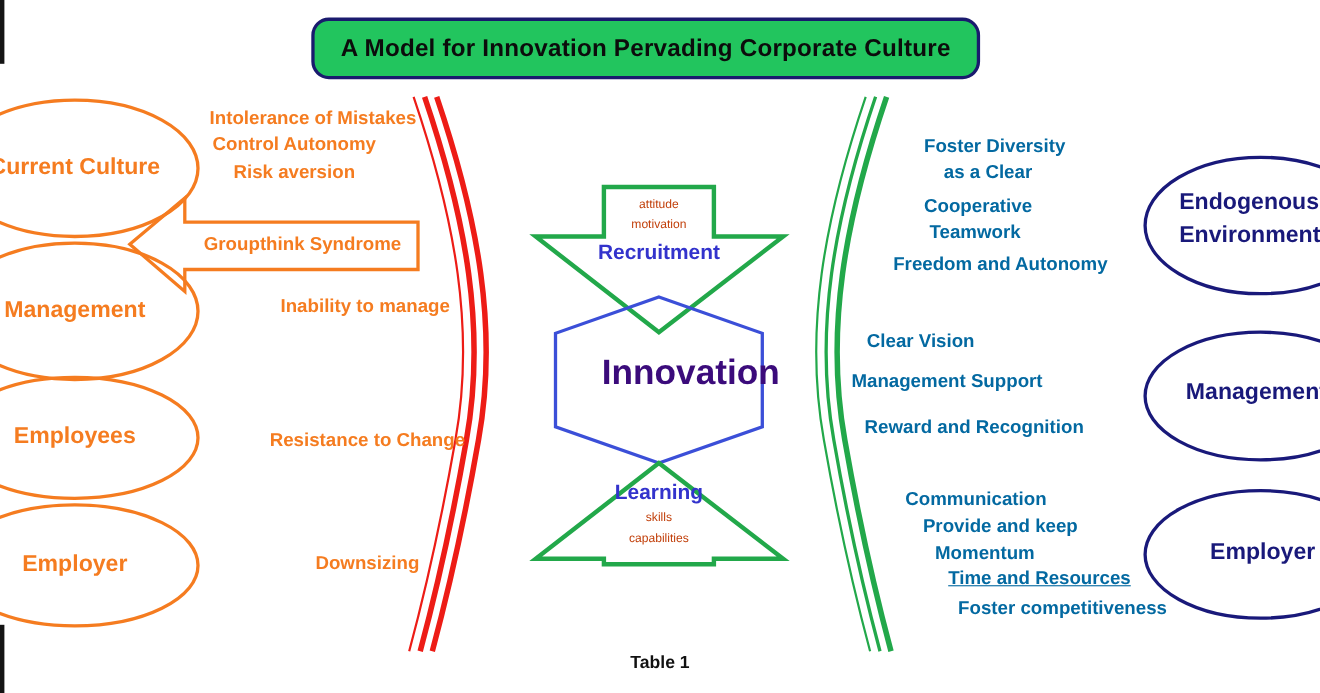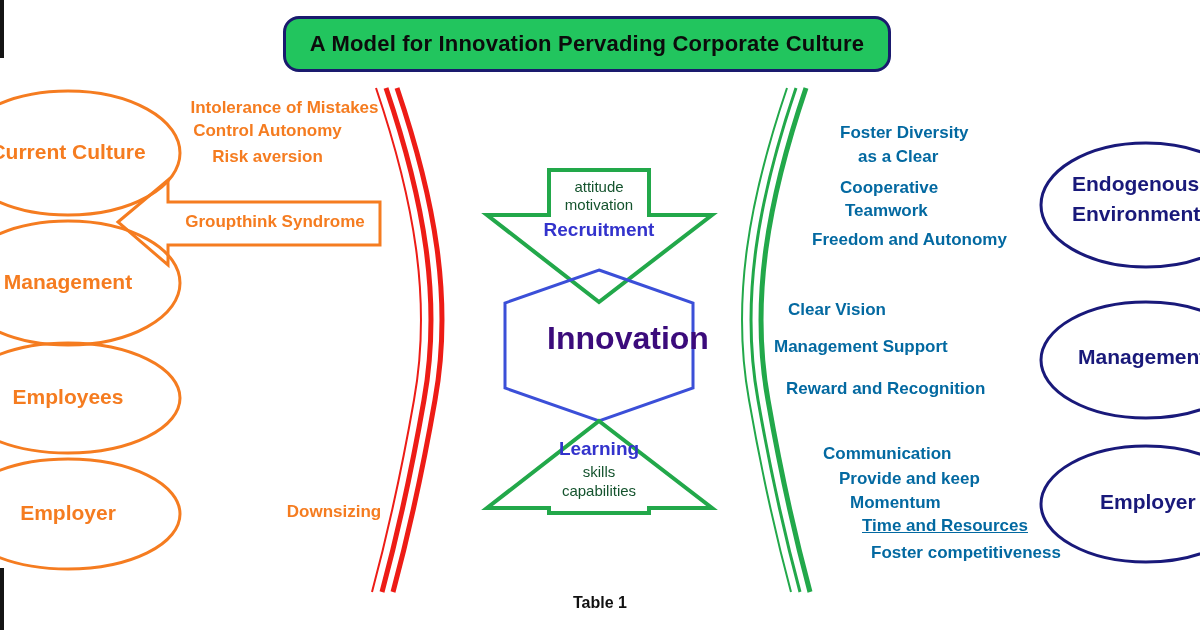--- a/index.html
+++ b/index.html
@@ -33,21 +33,21 @@
     color:#F57C20;font-weight:bold;font-size:17px;text-align:center;line-height:23px;
   }
 
   
   #groupthink-label{
     color:#F57C20;font-weight:bold;font-size:17px;
     position:absolute;left:170px;top:212px;width:210px;text-align:center;
   }
 
   
-  .green-small{color:#14532d;font-size:15px;text-align:center;line-height:19px;}
+  .green-small{color:#c2410c;font-size:11px;text-align:center;line-height:19px;}
   .blue-mid{color:#3333CC;font-weight:bold;font-size:19px;text-align:center;}
   #innovation-text{
     position:absolute;left:528px;top:320px;width:200px;text-align:center;
     color:#3B0B7B;font-weight:bold;font-size:32px;
   }
 
   
   .navy-line{
     color:#0369a1;font-weight:bold;font-size:17px;line-height:24px;white-space:nowrap;
   }
@@ -116,21 +116,23 @@
 
   <div class="txt left-ell-label" style="left:-44px;top:140px;width:224px;">Current Culture</div>
   <div class="txt left-ell-label" style="left:-44px;top:270px;width:224px;">Management</div>
   <div class="txt left-ell-label" style="left:-44px;top:385px;width:224px;">Employees</div>
   <div class="txt left-ell-label" style="left:-44px;top:501px;width:224px;">Employer</div>
 
   <div class="txt orange-line" style="left:172px;top:96px;width:225px;">Intolerance of Mistakes</div>
   <div class="txt orange-line" style="left:155px;top:119px;width:225px;">Control Autonomy</div>
   <div class="txt orange-line" style="left:155px;top:145px;width:225px;">Risk aversion</div>
 
+  <div class="txt orange-line" style="left:222px;top:267px;width:220px;">Inability to manage</div>
 
+  <div class="txt orange-line" style="left:224px;top:388px;width:220px;">Resistance to Change</div>
   <div class="txt orange-line" style="left:224px;top:500px;width:220px;">Downsizing</div>
 
   <div id="groupthink-label">Groupthink Syndrome</div>
 
   <div class="txt green-small" style="left:529px;top:177px;width:140px;">attitude</div>
   <div class="txt green-small" style="left:529px;top:195px;width:140px;">motivation</div>
   <div class="txt blue-mid" style="left:509px;top:219px;width:180px;">Recruitment</div>
 
   <div id="innovation-text">Innovation</div>
 

